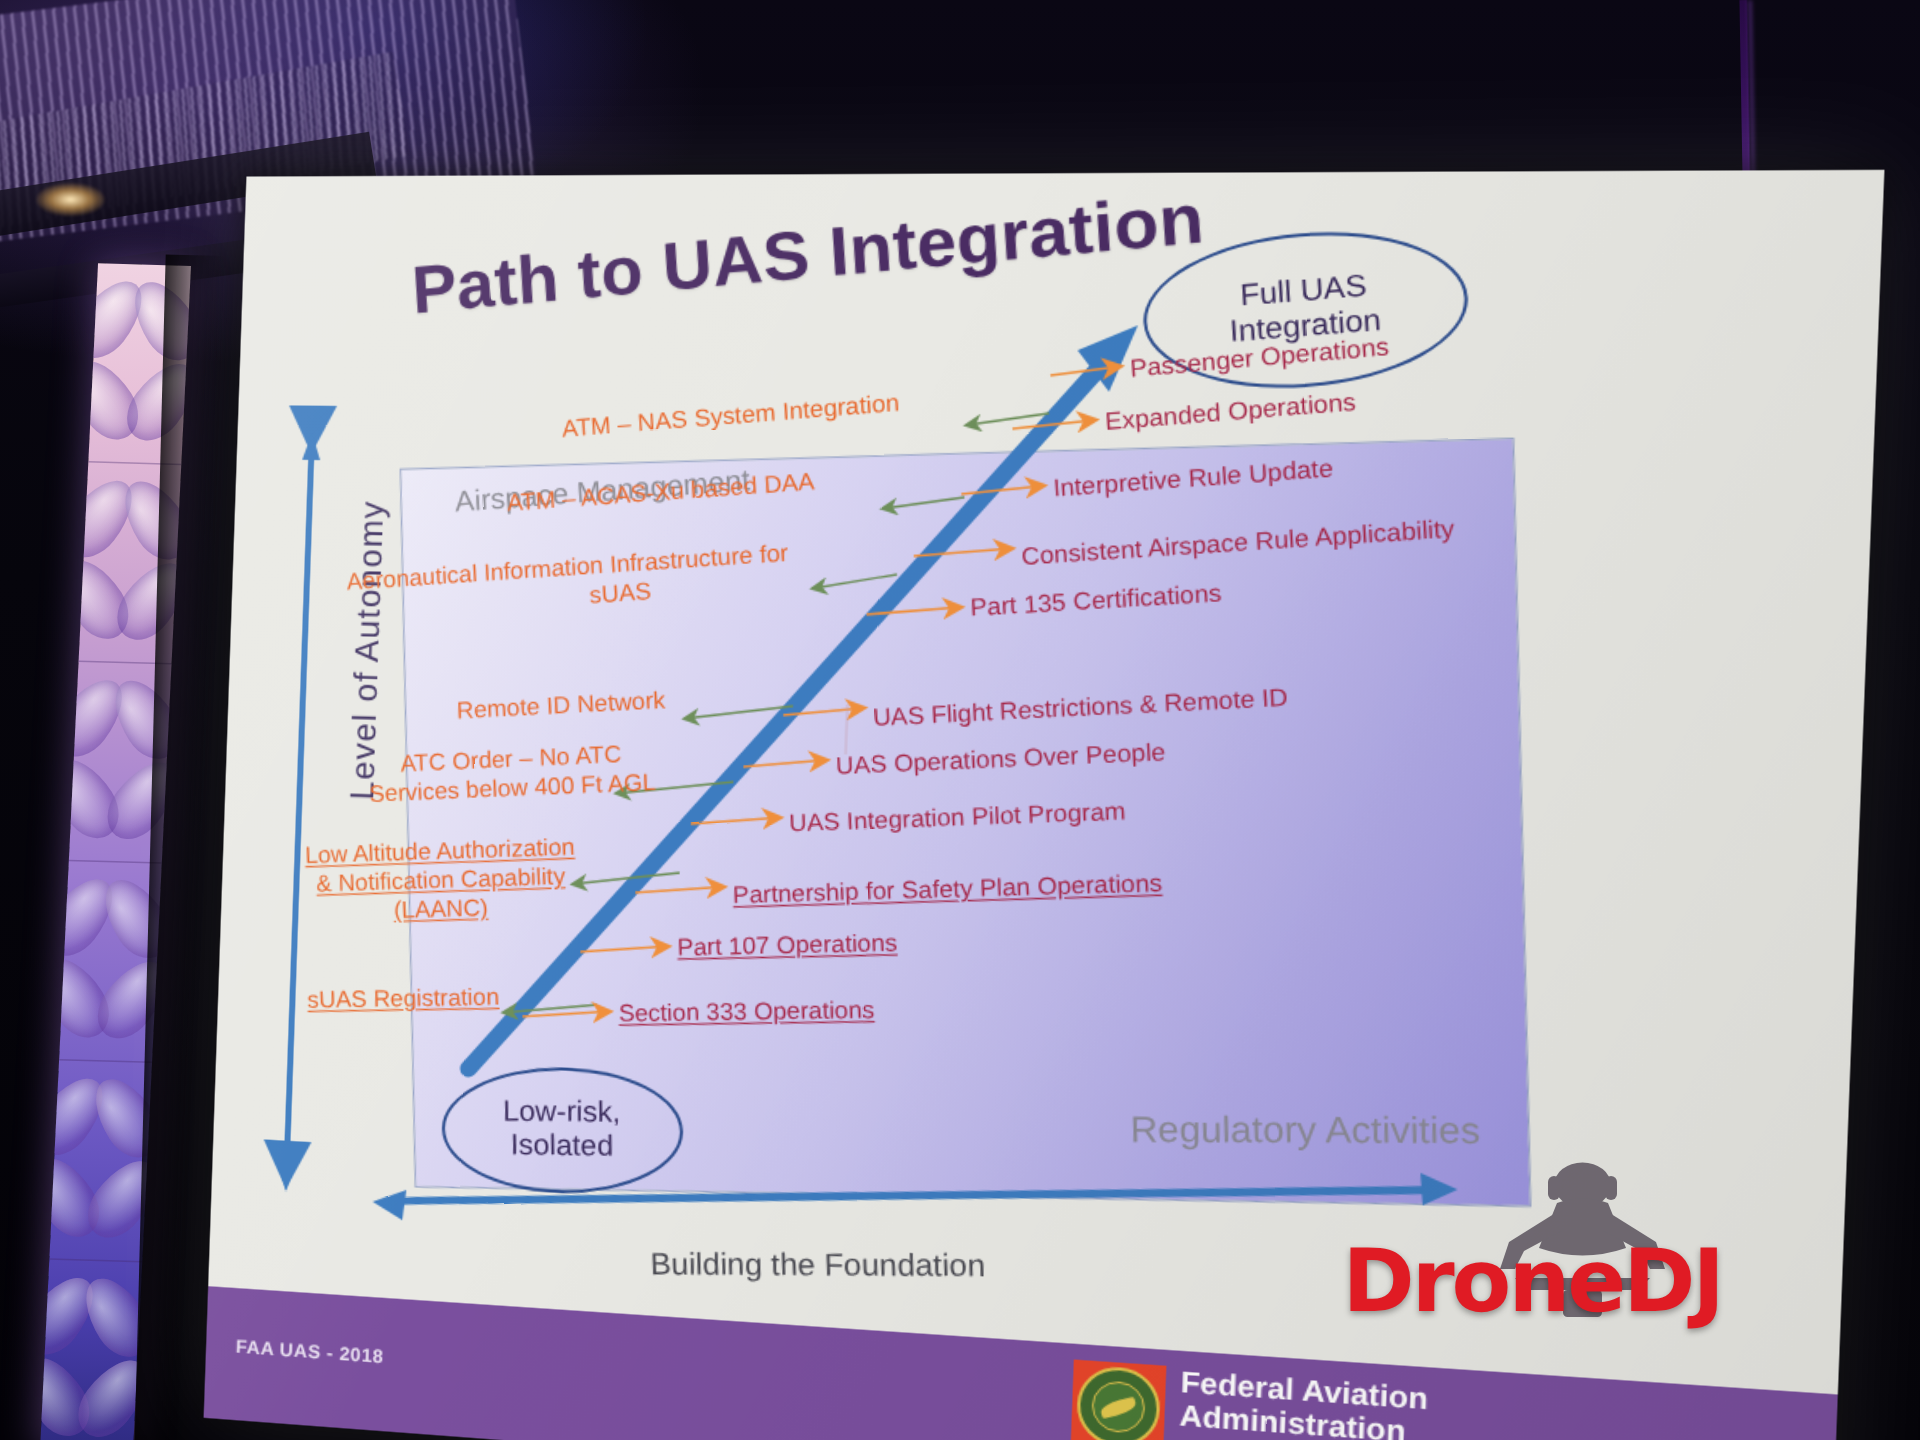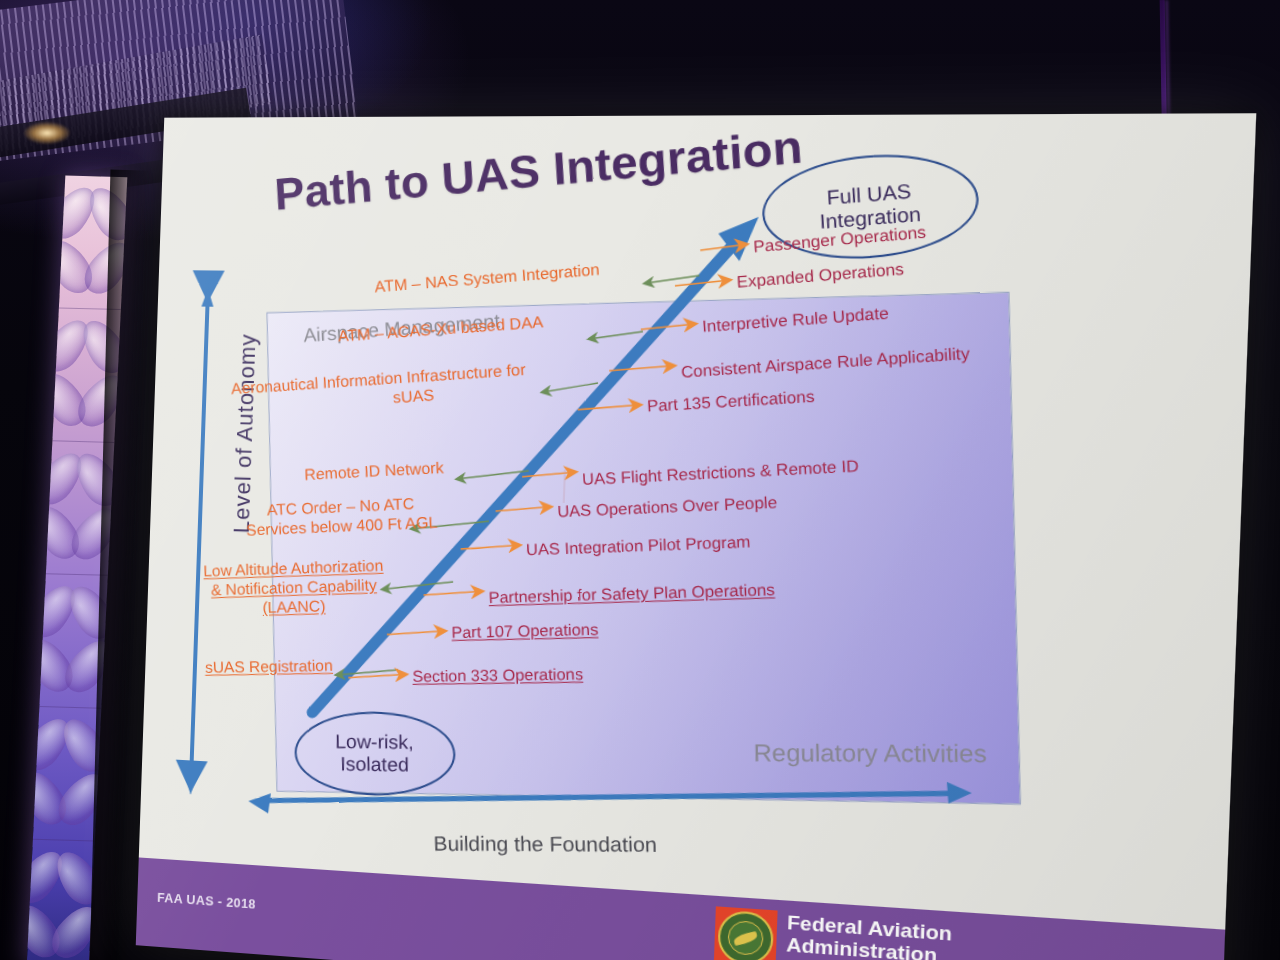--- a/index.html
+++ b/index.html
@@ -305,14 +305,27 @@
             <div>Administration</div>
           </div>
           <div class="faa-url">www.faa.gov/uas</div>
         </div>
       </div>
     </div>
 
   </div>
   </div>
 
+  <div class="watermark">
+    <svg class="wm-dj" viewBox="0 0 150 120">
+      <ellipse cx="75" cy="16" rx="19" ry="15" fill="#2a2030"></ellipse>
+      <rect x="52" y="10" width="8" height="16" rx="4" fill="#2a2030"></rect>
+      <rect x="90" y="10" width="8" height="16" rx="4" fill="#2a2030"></rect>
+      <path d="M58,28 Q75,22 92,28 L104,58 Q75,68 46,58 Z" fill="#2a2030"></path>
+      <path d="M58,34 L26,54 L20,72 L30,72 L36,60 L62,46 Z" fill="#2a2030"></path>
+      <path d="M92,34 L124,54 L130,72 L120,72 L114,60 L88,46 Z" fill="#2a2030"></path>
+      <rect x="62" y="86" width="26" height="18" rx="3" fill="#2a2030"></rect>
+      <path d="M30,78 L120,78 L112,86 L38,86 Z" fill="#2a2030"></path>
+    </svg>
+    <div class="wm-text">DroneDJ</div>
+  </div>
 
 </div>
 
 </body></html>

